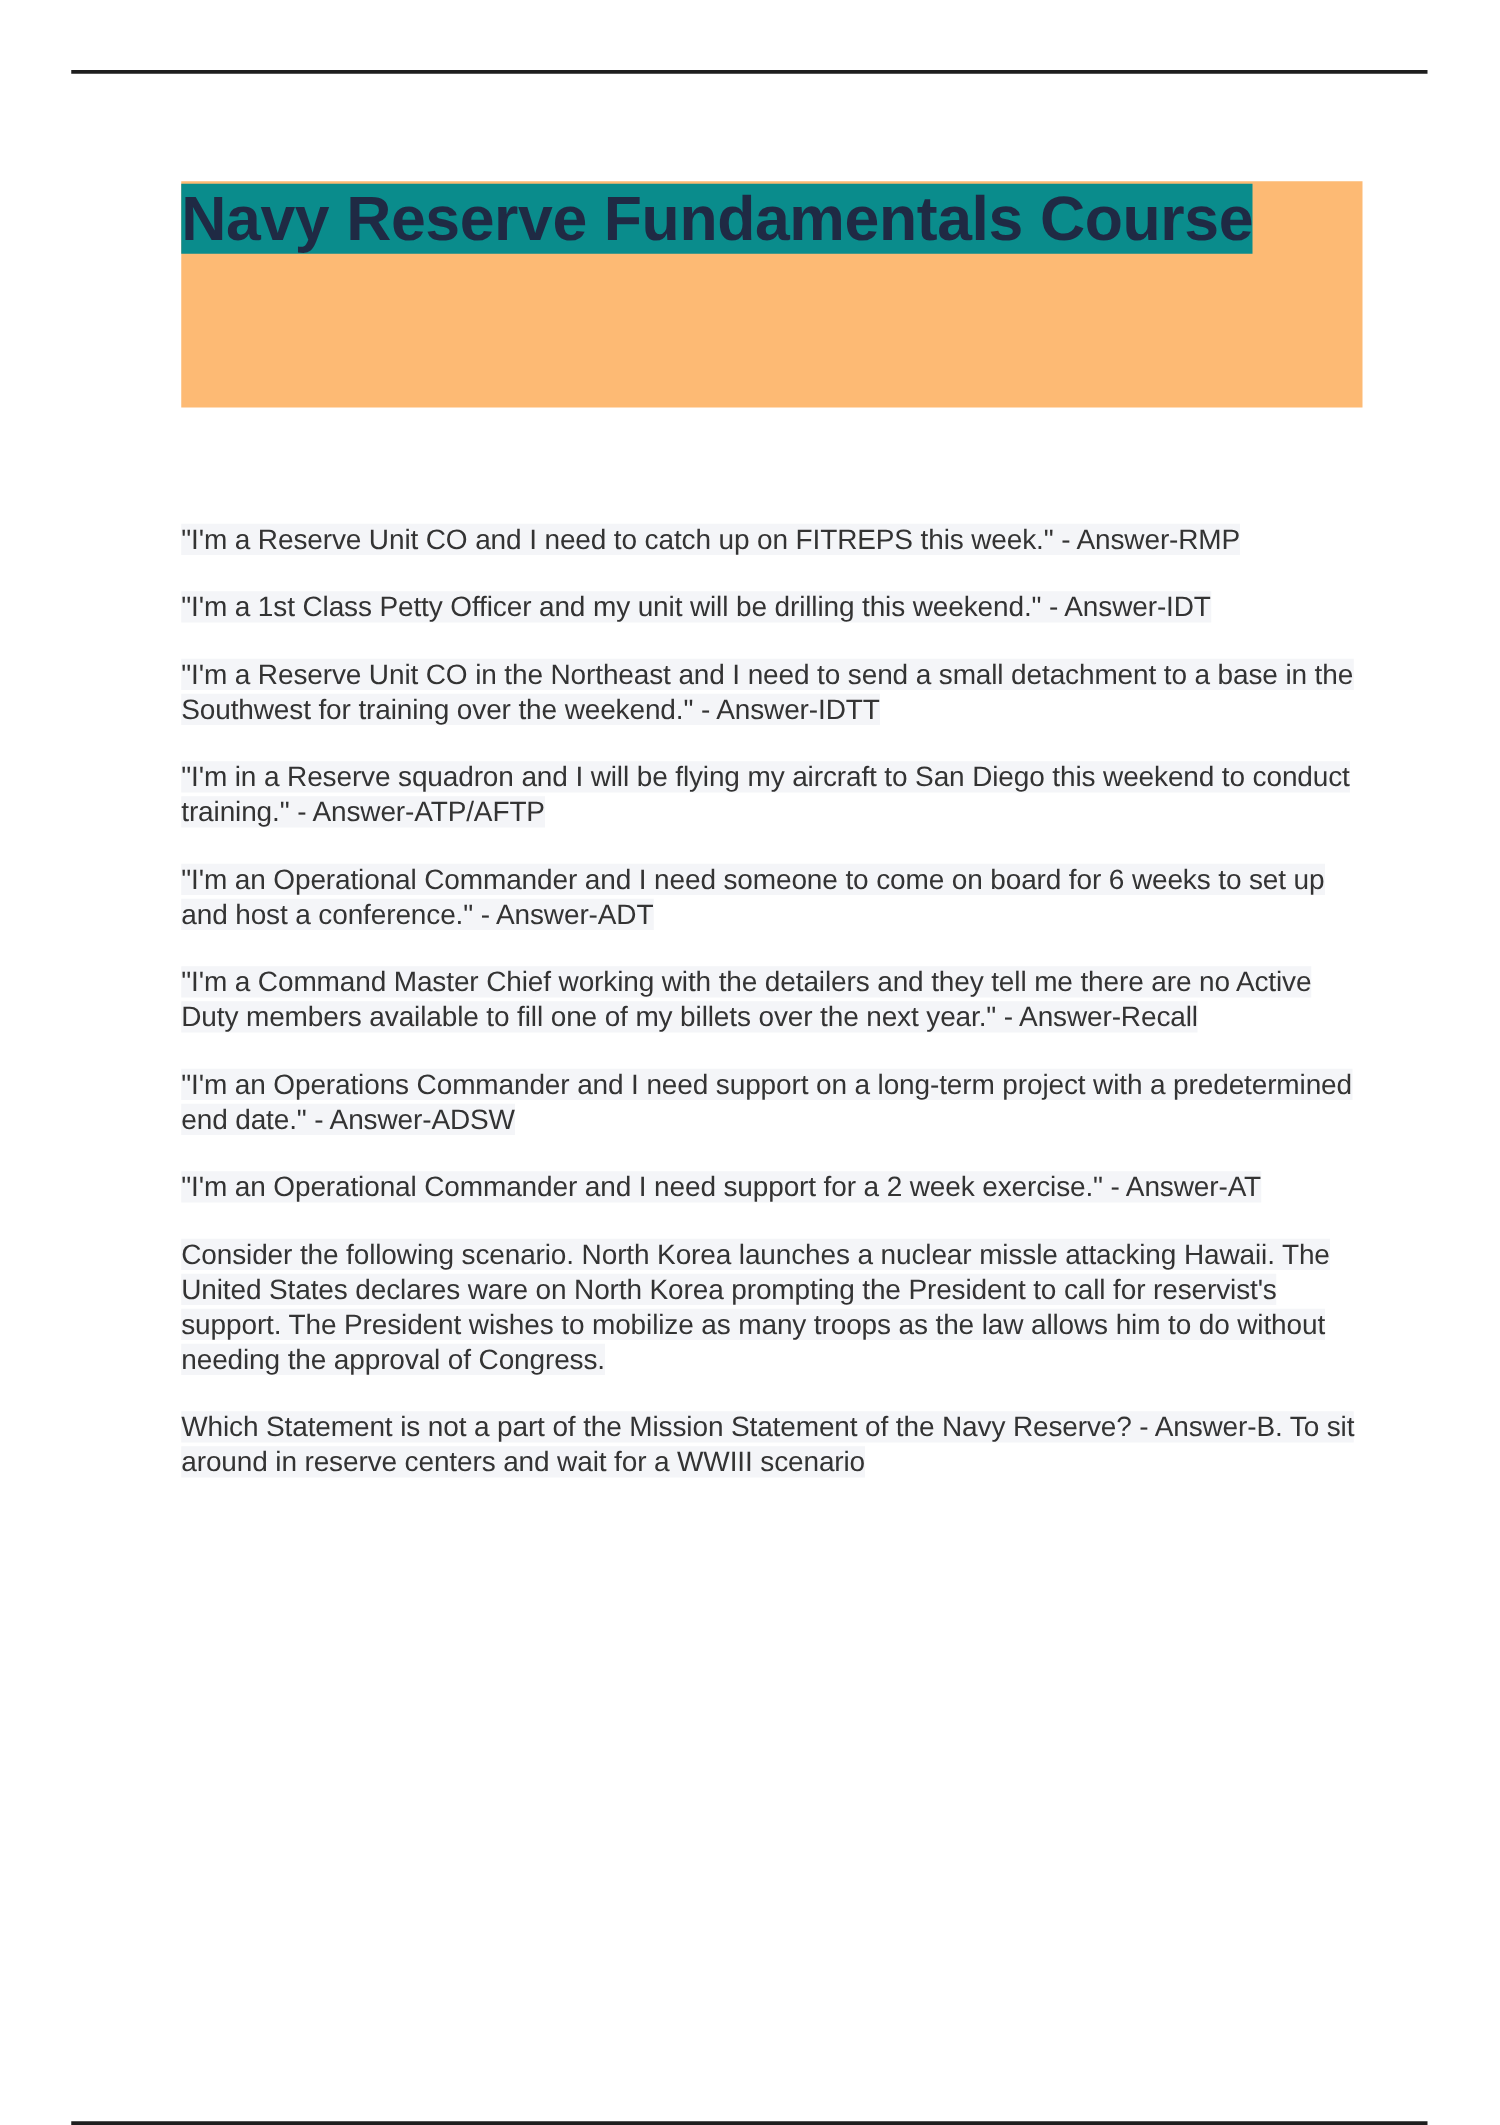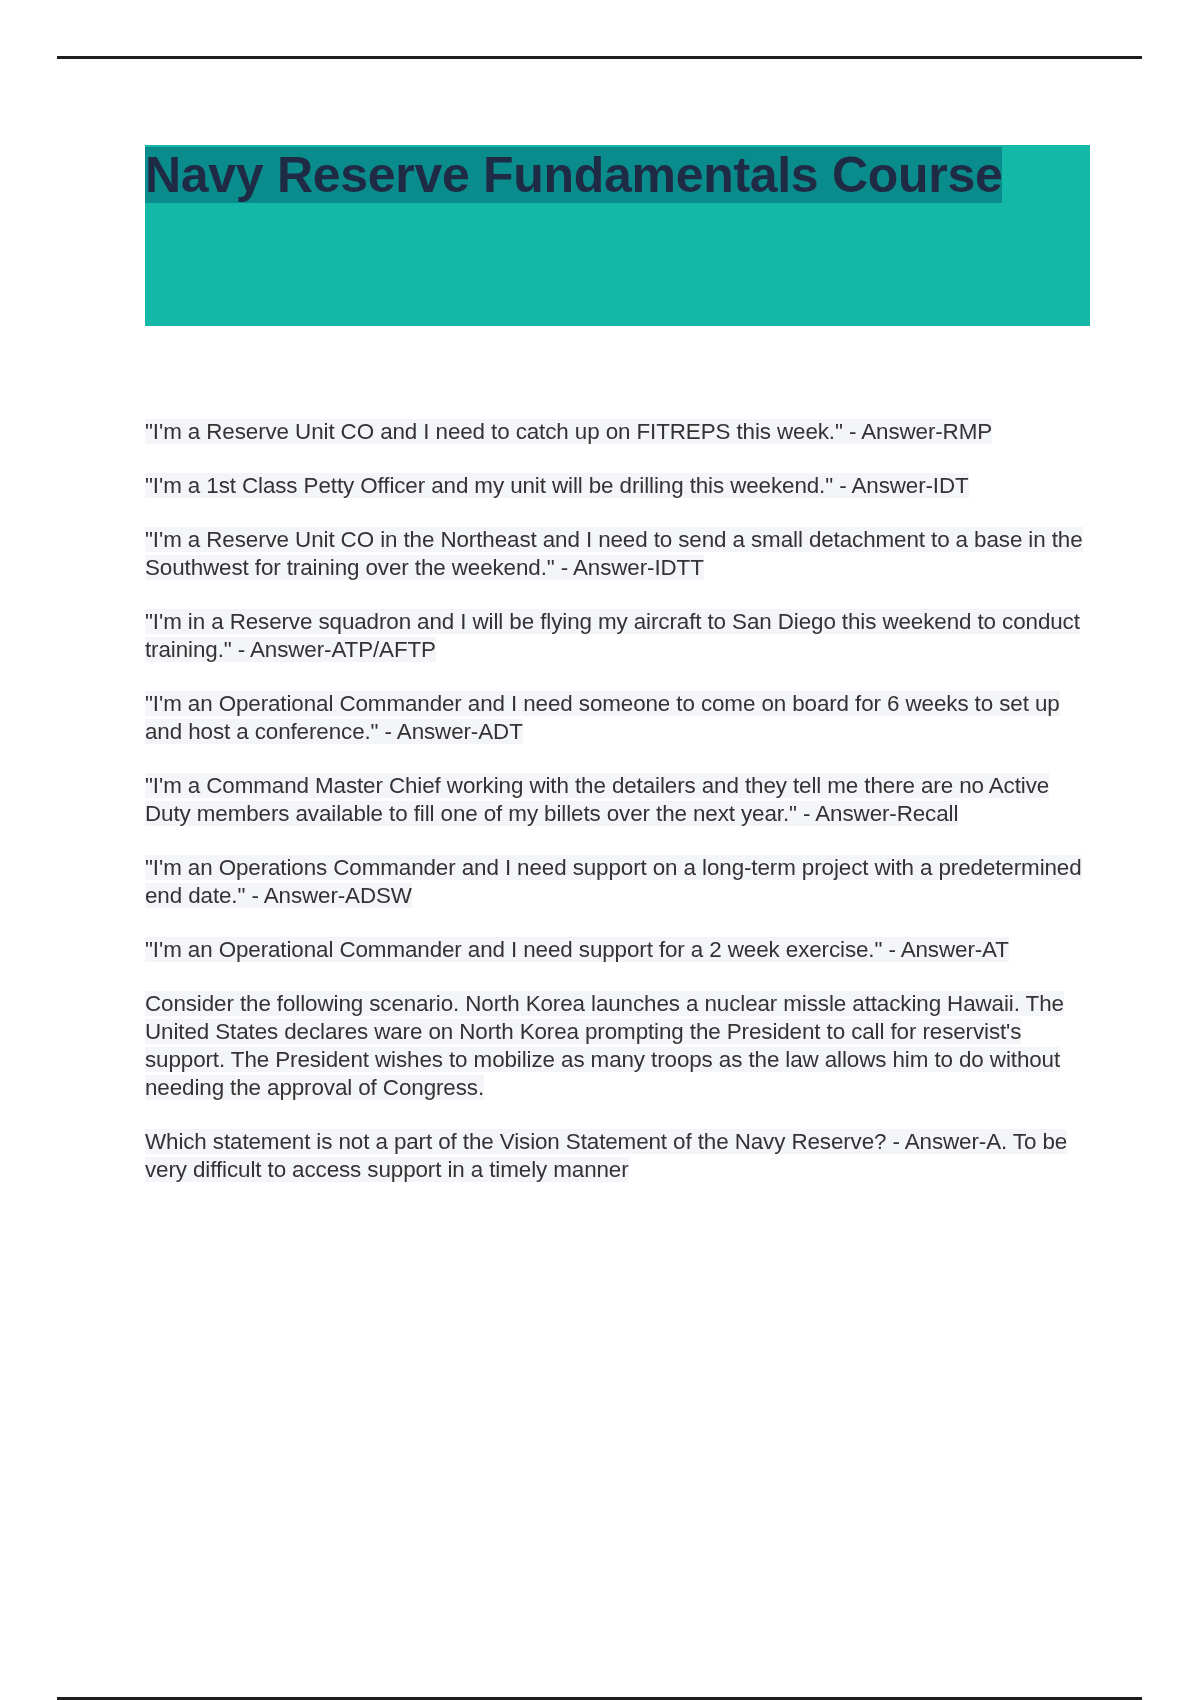--- a/index.html
+++ b/index.html
@@ -1,20 +1,20 @@
 <!DOCTYPE html>
 <html><head>
 <meta charset="utf-8">
 <style>
   html, body { margin: 0; padding: 0; background: #ffffff; }
   body { width: 1200px; height: 1700px; position: relative; overflow: hidden; font-family: "Liberation Sans", sans-serif; }
   .rule { position: absolute; left: 57px; width: 1085px; height: 3px; background: #1e1e1e; }
   .rule.top { top: 56px; }
   .rule.bottom { top: 1697px; width: 1085px; }
-  .title-block { position: absolute; left: 145px; top: 145px; width: 945px; height: 181px; background: #14b8a6; }
+  .title-block { position: absolute; left: 145px; top: 145px; width: 945px; height: 181px; background: #fdba74; }
   .title { margin: 0; font-family: "Liberation Sans", sans-serif; font-weight: bold; font-size: 50px; line-height: 60px; color: #1f2a44; letter-spacing: -0.3px; }
   .title .ln { display: inline; background: #0a8c8c; padding: 0; box-decoration-break: clone; -webkit-box-decoration-break: clone; }
   .content { position: absolute; left: 145px; top: 418px; width: 950px; }
   .qa { margin: 0 0 26px 0; font-size: 22.4px; line-height: 28px; color: #333333; letter-spacing: -0.1px; }
   .qa span.hl { background: #f4f5f8; box-decoration-break: clone; -webkit-box-decoration-break: clone; }
 </style>
 </head>
 <body>
 
 <div class="rule top"></div>
@@ -26,16 +26,16 @@
 <div class="content">
   <p class="qa"><span class="hl">"I'm a Reserve Unit CO and I need to catch up on FITREPS this week." - Answer-RMP</span></p>
   <p class="qa"><span class="hl">"I'm a 1st Class Petty Officer and my unit will be drilling this weekend." - Answer-IDT</span></p>
   <p class="qa"><span class="hl">"I'm a Reserve Unit CO in the Northeast and I need to send a small detachment to a base in the Southwest for training over the weekend." - Answer-IDTT</span></p>
   <p class="qa"><span class="hl">"I'm in a Reserve squadron and I will be flying my aircraft to San Diego this weekend to conduct training." - Answer-ATP/AFTP</span></p>
   <p class="qa"><span class="hl">"I'm an Operational Commander and I need someone to come on board for 6 weeks to set up and host a conference." - Answer-ADT</span></p>
   <p class="qa"><span class="hl">"I'm a Command Master Chief working with the detailers and they tell me there are no Active Duty members available to fill one of my billets over the next year." - Answer-Recall</span></p>
   <p class="qa"><span class="hl">"I'm an Operations Commander and I need support on a long-term project with a predetermined end date." - Answer-ADSW</span></p>
   <p class="qa"><span class="hl">"I'm an Operational Commander and I need support for a 2 week exercise." - Answer-AT</span></p>
   <p class="qa"><span class="hl">Consider the following scenario. North Korea launches a nuclear missle attacking Hawaii. The United States declares ware on North Korea prompting the President to call for reservist's support. The President wishes to mobilize as many troops as the law allows him to do without needing the approval of Congress.</span></p>
-  <p class="qa"><span class="hl">Which statement is not a part of the Vision Statement of the Navy Reserve? - Answer-A. To be very difficult to access support in a timely manner</span></p>
+  <p class="qa"><span class="hl">Which Statement is not a part of the Mission Statement of the Navy Reserve? - Answer-B. To sit around in reserve centers and wait for a WWIII scenario</span></p>
 </div>
 
 <div class="rule bottom"></div>
 
 </body></html>

